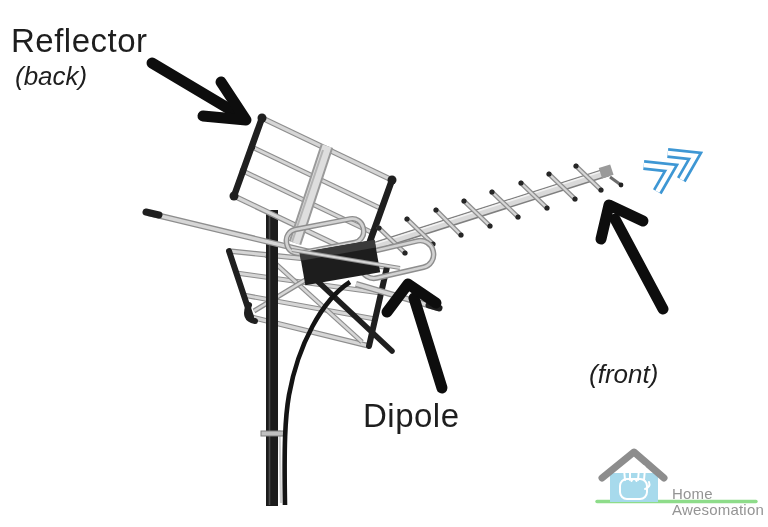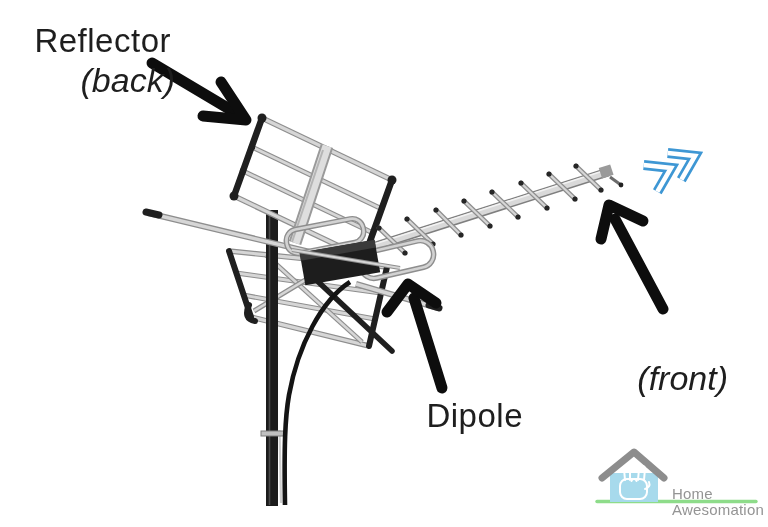--- a/index.html
+++ b/index.html
@@ -2,26 +2,26 @@
 <html><head>
 <meta charset="utf-8">
 <style>
   html,body{margin:0;padding:0;background:#ffffff;}
   .stage{
     position:relative;width:768px;height:527px;overflow:hidden;
     background:#ffffff;font-family:"Liberation Sans",sans-serif;
   }
   .stage svg{position:absolute;left:0;top:0;}
   .lbl{
-    position:absolute;color:#1e1e1e;text-align:right;
+    position:absolute;color:#1e1e1e;text-align:left;
     font-family:"Liberation Sans",sans-serif;line-height:1.05;
     white-space:nowrap;
   }
   .lbl-main{font-size:33px;font-weight:400;letter-spacing:.5px;}
-  .lbl-sub{font-size:34px;font-style:italic;}
+  .lbl-sub{font-size:26px;font-style:italic;}
   .logo-text{
     position:absolute;left:672px;top:463px;color:#949494;
     font-size:15px;line-height:16px;letter-spacing:.2px;margin-top:23px;
   }
   
   .sd{stroke:#8e8e8e;fill:none;}
   .sl{stroke:#d6d6d6;fill:none;}
   .blk{stroke:#1f1f1f;fill:none;}
 </style>
 </head>
@@ -216,20 +216,20 @@
       </g>
     </g>
   </g>
 </svg>
 
   <div class="lbl lbl-main" style="left:11px;top:24px;width:160px;">Reflector</div>
   <div class="lbl lbl-sub" style="left:15px;top:63px;width:160px;">(back)</div>
 
   <div class="lbl lbl-main" style="left:363px;top:399px;width:160px;">Dipole</div>
 
-  <div class="lbl lbl-sub" style="left:568px;top:361px;width:160px;">(front)</div>
+  <div class="lbl lbl-sub" style="left:589px;top:361px;width:160px;">(front)</div>
 
   <div class="logo-text">
     <div>Home</div>
     <div>Awesomation</div>
   </div>
 
 </div>
 
 </body></html>

